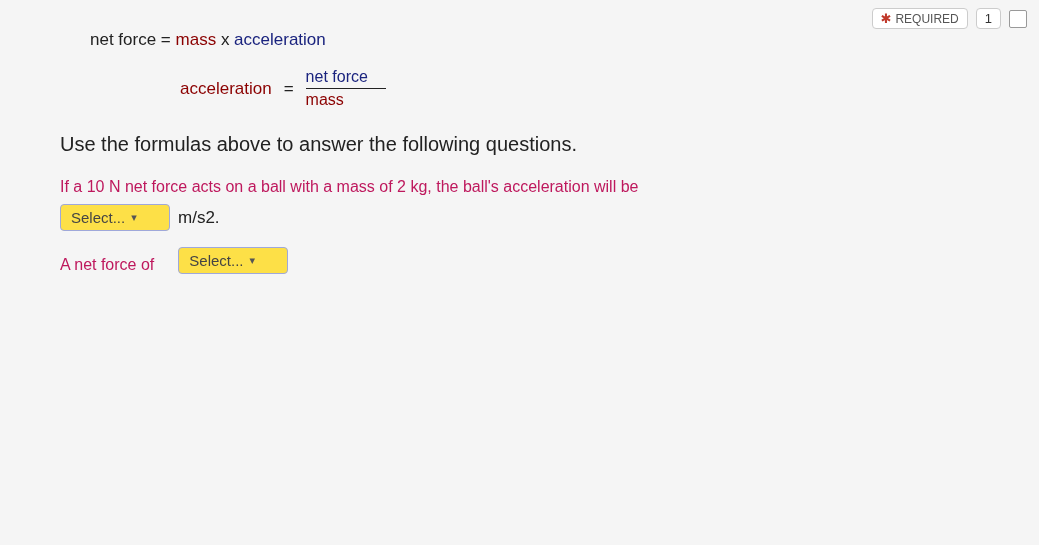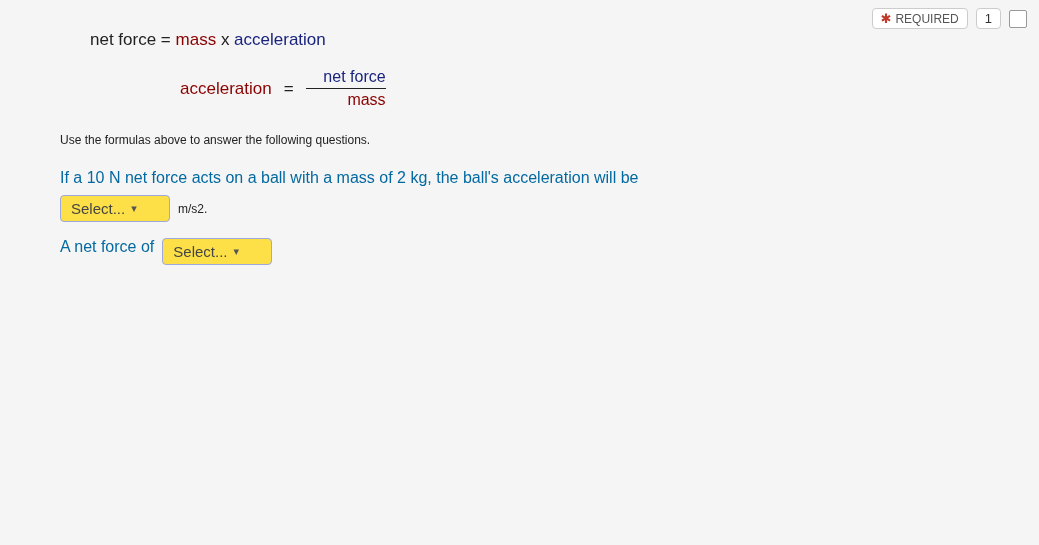--- a/index.html
+++ b/index.html
@@ -99,21 +99,21 @@
       font-weight: 500;
     }
 
     .equals-sign {
       color: #222;
     }
 
     .fraction {
       display: inline-flex;
       flex-direction: column;
-      align-items: flex-end;
+      align-items: flex-start;
       gap: 0;
     }
 
     .fraction-numerator {
       color: #1a237e;
       font-size: 16px;
       padding-bottom: 2px;
     }
 
     .fraction-line {
@@ -122,33 +122,33 @@
       background-color: #222;
     }
 
     .fraction-denominator {
       color: #8B0000;
       font-size: 16px;
       padding-top: 2px;
     }
 
     .instructions {
-      font-size: 12px;
+      font-size: 20px;
       margin-bottom: 22px;
       color: #222;
     }
 
     .question-block {
       font-size: 16px;
       margin-bottom: 16px;
     }
 
     .question-text {
       font-size: 16px;
-      color: #0369a1;
+      color: #be185d;
     }
 
     .select-dropdown {
       display: inline-flex;
       align-items: center;
       background-color: #fde047;
       border: 1px solid #9fa8da;
       border-radius: 4px;
       padding: 4px 8px 4px 10px;
       font-size: 15px;
@@ -165,26 +165,26 @@
 
     .answer-line1 {
       display: flex;
       align-items: center;
       gap: 8px;
       margin-bottom: 14px;
     }
 
     .answer-line2 {
       display: flex;
-      align-items: flex-start;
-      gap: 8px;
+      align-items: flex-end;
+      gap: 24px;
     }
 
     .unit-text {
-      font-size: 12px;
+      font-size: 17px;
       color: #222;
     }
   </style>
 </head>
 <body>
 
 <div class="top-right">
   <div class="required-badge">
     <span class="required-star">✱</span>
     <span>REQUIRED</span>

